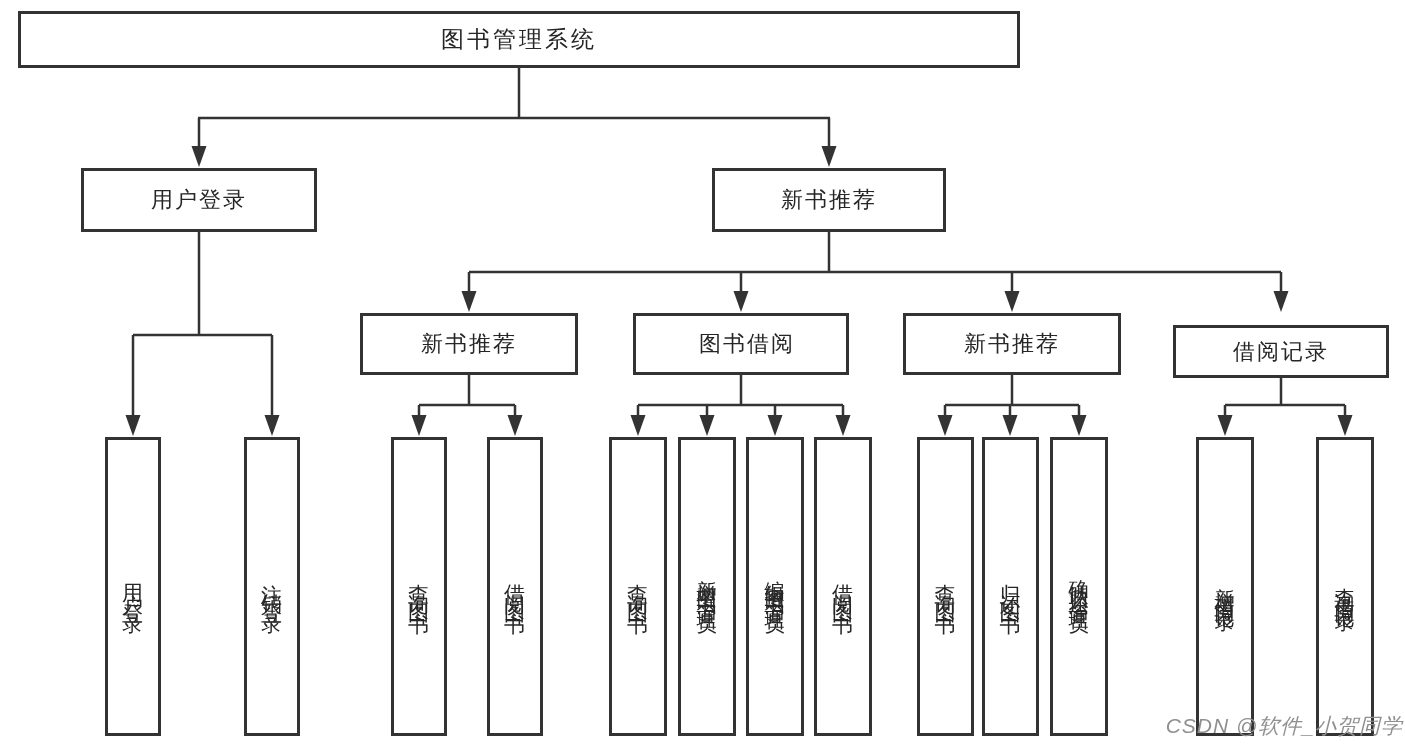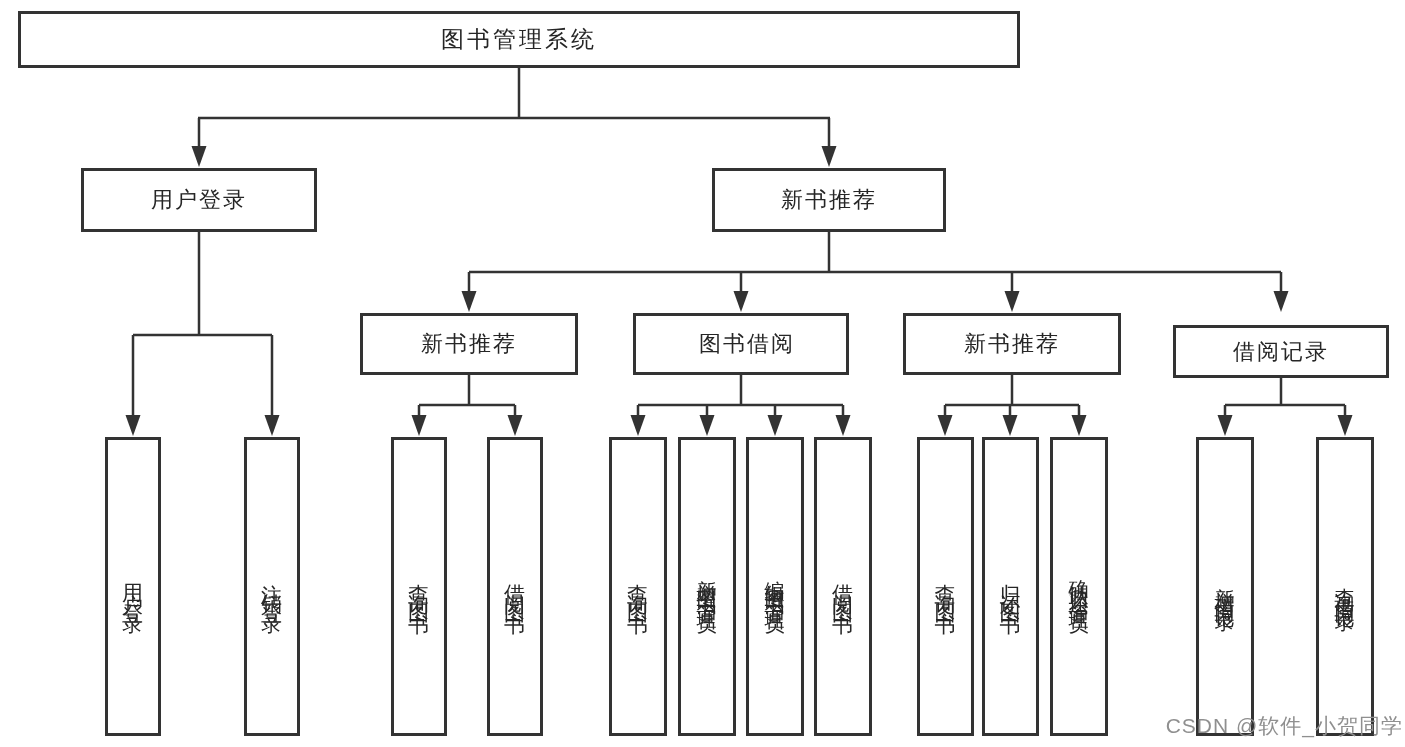--- a/index.html
+++ b/index.html
@@ -31,20 +31,21 @@
   }
   .v-node.dense { font-size:20px; letter-spacing:5px; }
   .watermark {
     position:absolute;
     top:712px;
     right:2px;
     font-size:21px;
     color:#8f8f8f;
     letter-spacing:1px;
     white-space:nowrap;
+    font-style:italic;
   }
 </style>
 </head>
 <body>
 
 <div id="stage">
 
   <svg id="wires" width="1405" height="747" viewBox="0 0 1405 747">
     <path d="M519,66 V118 M198,118 H830 M199,118 V148 M829,118 V148
          M199,232 V335 M133,335 H272 M133,335 V417 M272,335 V417

